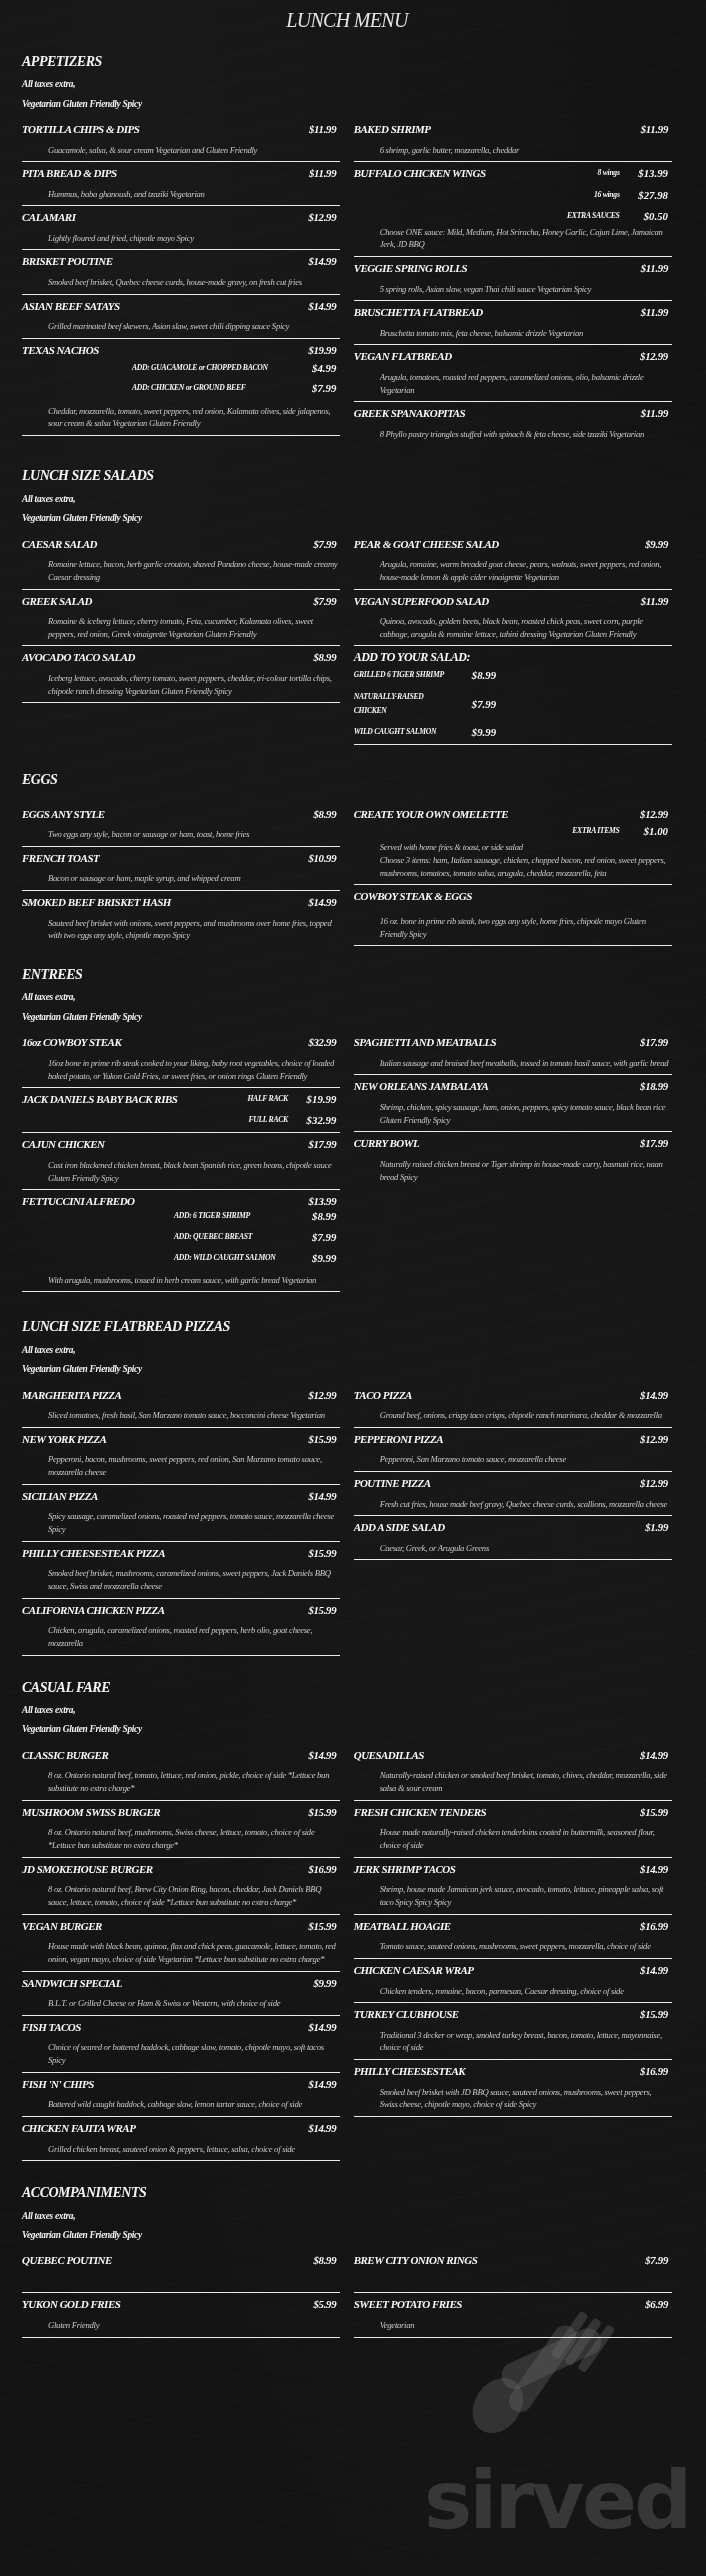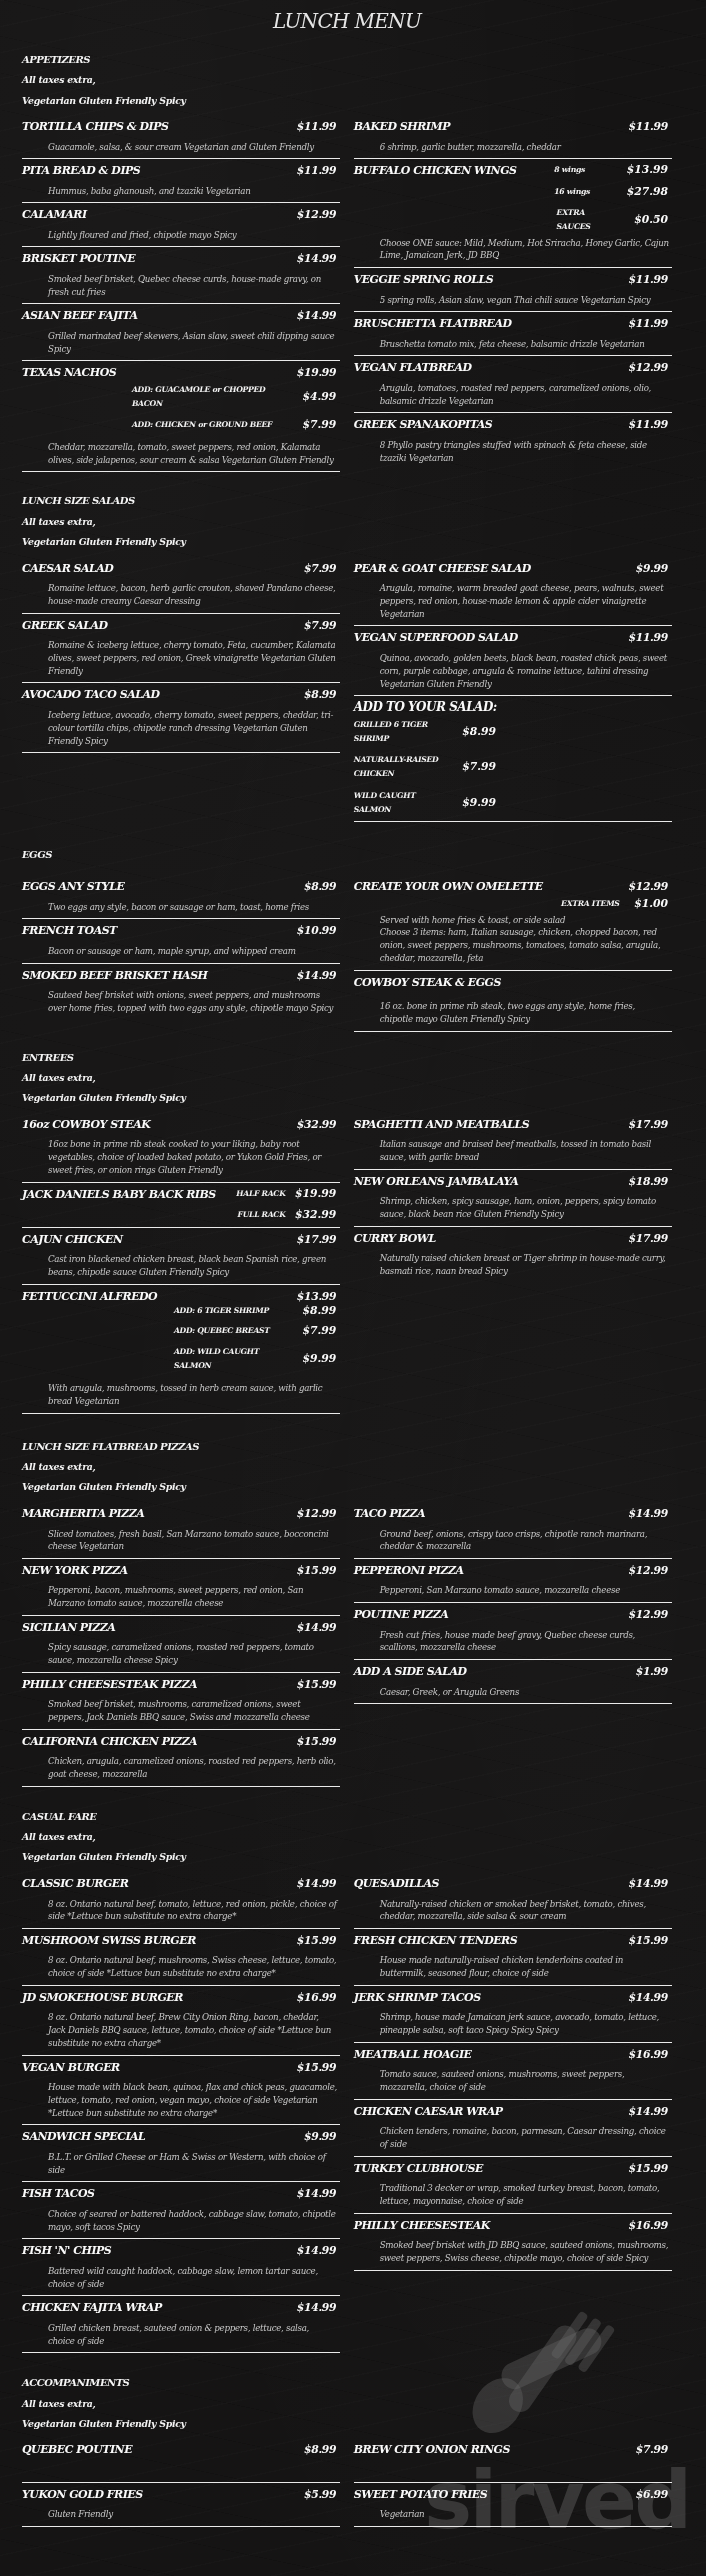--- a/index.html
+++ b/index.html
@@ -10,35 +10,35 @@
     background-image:
       radial-gradient(ellipse at 20% 10%, rgba(255,255,255,0.025), transparent 60%),
       radial-gradient(ellipse at 80% 60%, rgba(255,255,255,0.02), transparent 60%),
       repeating-linear-gradient(168deg, rgba(255,255,255,0.012) 0 1.3px, transparent 1.3px 25.5px),
       repeating-linear-gradient(12deg, rgba(0,0,0,0.15) 0 0.7px, transparent 0.7px 36px);
     color: #f2f2f2;
     font-family: "DejaVu Serif", "Liberation Serif", serif;
     position: relative;
     overflow: hidden;
   }
-  .page { position: relative; z-index: 2; padding: 0 34px 0 22px; }
+  .page { position: relative; z-index: 2; padding: 0 34px 0 22px; font-family: Liberation Serif, serif; }
   .title {
     text-align: center;
     font-style: italic;
     font-size: 20px;
     letter-spacing: -0.7px;
     color: #e6e6e6;
     padding-top: 9.4px;
     height: 31px;
   }
   .section { margin-top: 15px; }
   .section-title {
     font-style: italic;
     font-weight: bold;
-    font-size: 10px;
+    font-size: 14px;
     letter-spacing: -0.5px;
     margin: 0 0 9.4px 0;
     color: #f4f4f4;
   }
   .notice {
     font-style: italic;
     font-weight: bold;
     font-size: 9.4px;
     letter-spacing: -0.3px;
     margin: 0 0 9.4px 0;
@@ -98,21 +98,21 @@
     margin-top: 6.7px;
     padding-right: 2.7px;
     margin-left: 26px;
   }
   .addons-below { margin-top: 2.7px; }
   .addons-below .variant { margin-bottom: 6.7px; }
   .addons-below .variant-label { width: 156px; }
   .add-to-salad { display: flex; justify-content: space-between; align-items: flex-start; flex-direction: column; }
   .add-to-salad .item-name { font-size: 12px; }
   .add-to-salad .variant-label { width: 94px; }
-  .wings-variants .variant-label { width: 63px; }
+  .wings-variants .variant-label { width: 63px; text-align: right; }
   .desc-tight { margin-top: 2.7px; }
   .empty-desc { height: 12.8px; margin-top: 6.7px; }
 
   
   .watermark {
     position: absolute;
     right: 27px;
     top: 2305px;
     width: 282px;
     height: 255px;
@@ -179,21 +179,21 @@
         </div>
         <div class="item">
           <div class="item-head">
               <span class="item-name">BRISKET POUTINE</span>
               <span class="item-price">$14.99</span>
             </div>
           <div class="item-desc">Smoked beef brisket, Quebec cheese curds, house-made gravy, on fresh cut fries</div>
         </div>
         <div class="item">
           <div class="item-head">
-              <span class="item-name">ASIAN BEEF FAJITA</span>
+              <span class="item-name">ASIAN BEEF SATAYS</span>
               <span class="item-price">$14.99</span>
             </div>
           <div class="item-desc">Grilled marinated beef skewers, Asian slaw, sweet chili dipping sauce Spicy</div>
         </div>
         <div class="item">
           <div class="item-head">
               <span class="item-name">TEXAS NACHOS</span>
               <span class="item-price">$19.99</span>
             </div>
           <div class="variants addons-below">

